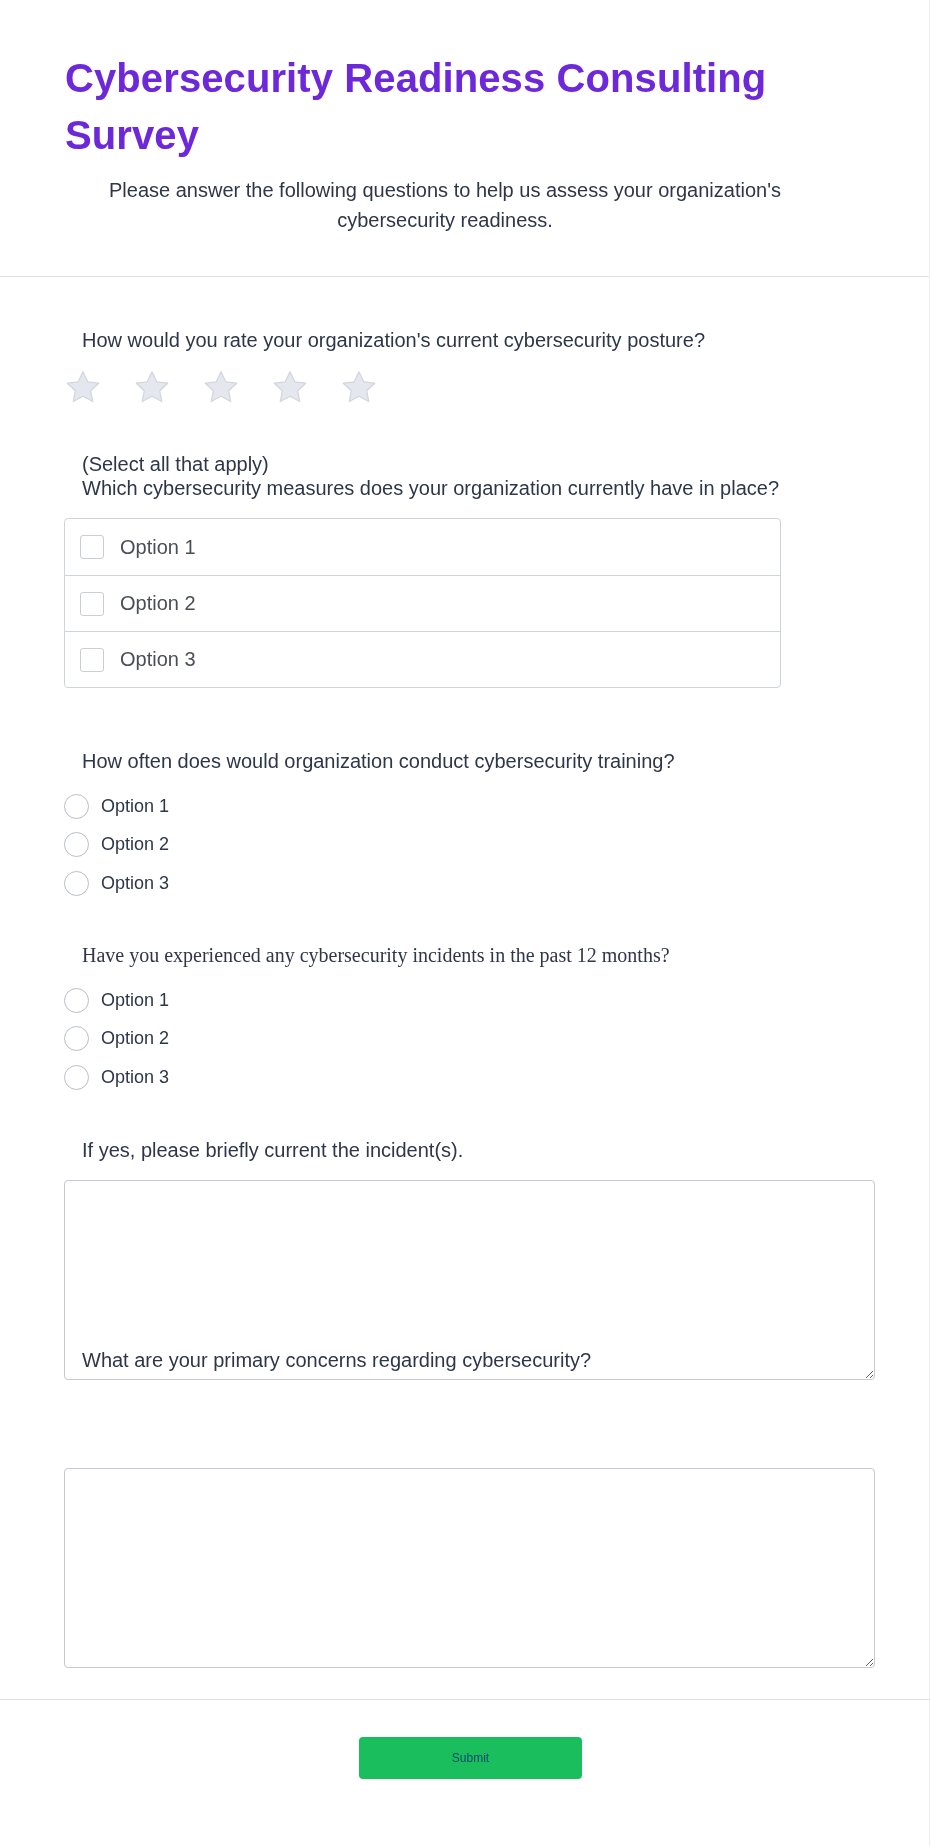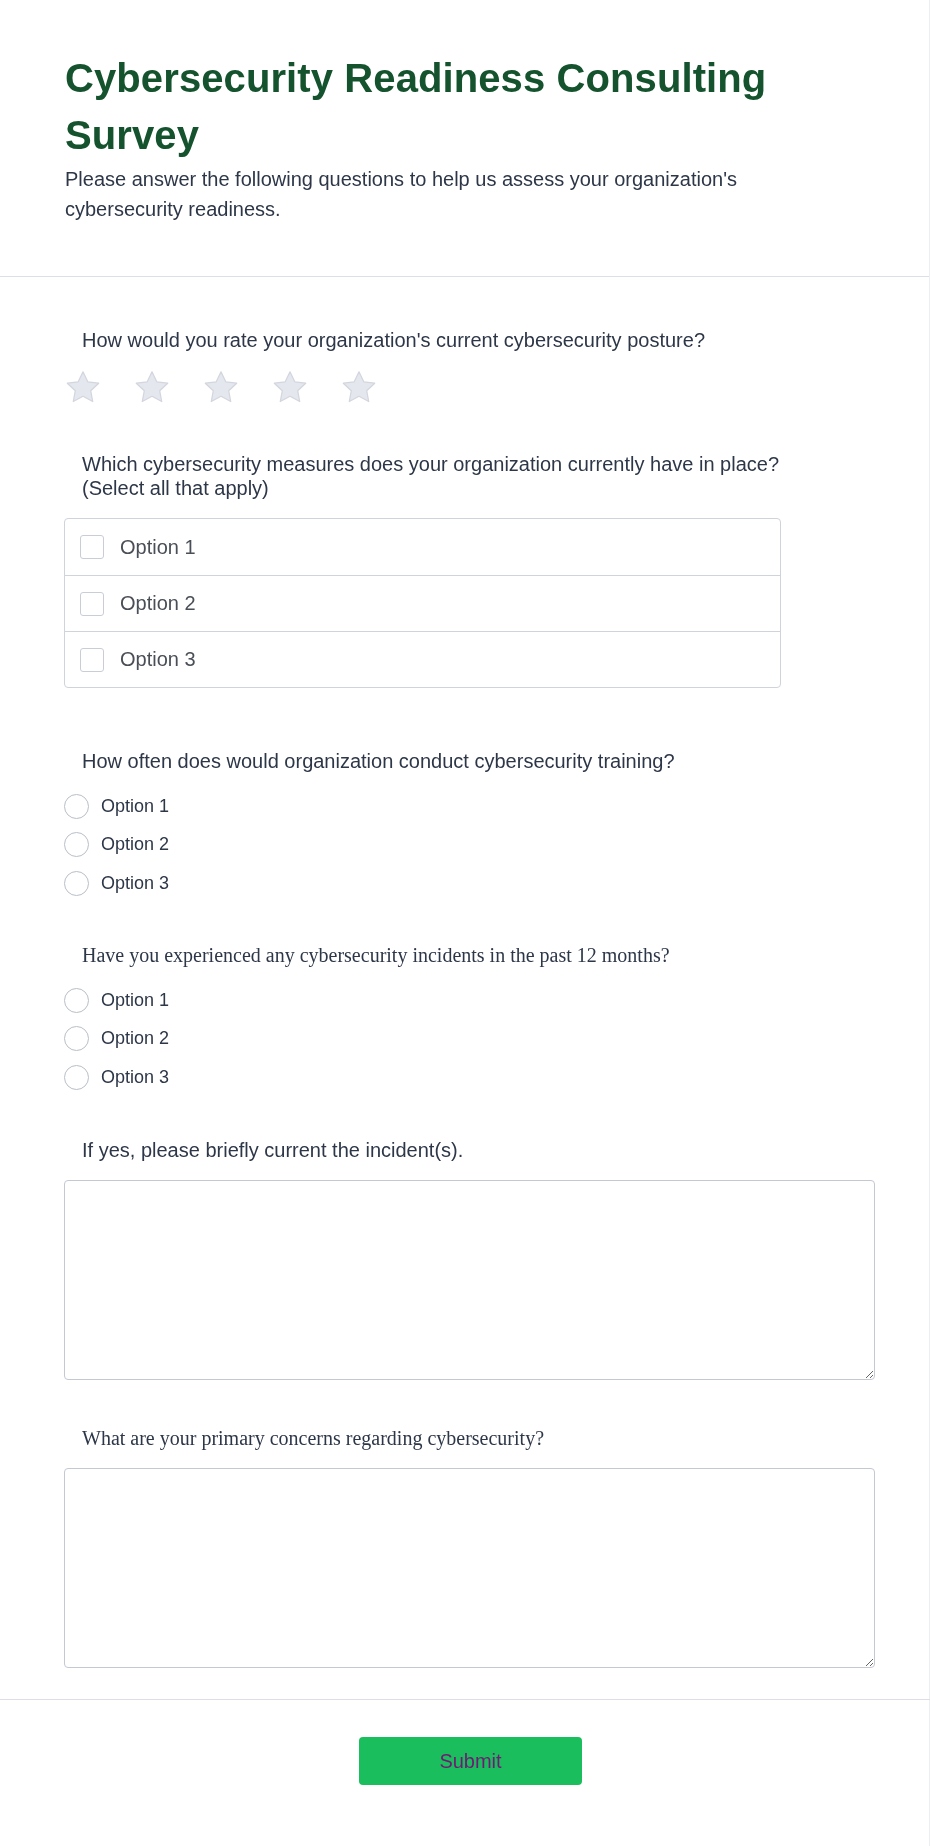--- a/index.html
+++ b/index.html
@@ -20,30 +20,31 @@
     }
     .header {
       padding: 50px 65px 0 65px;
       height: 277px;
       border-bottom: 1px solid #dcdfe6;
     }
     .title {
       font-size: 40px;
       font-weight: 700;
       line-height: 57px;
-      color: #14532d;
+      color: #6d28d9;
       width: 740px;
       letter-spacing: 0.1px;
     }
     .description {
-      margin-top: 0;
+      margin-top: 11px;
       font-size: 20px;
       line-height: 30px;
       color: #2d3748;
       width: 760px;
+      text-align: center;
     }
     .question {
       position: absolute;
       left: 66px;
       font-size: 20px;
       line-height: 24px;
       color: #2d3748;
       margin-left: 16px;
     }
     .stars {
@@ -134,27 +135,27 @@
       top: 1699px;
       width: 930px;
       height: 0;
       border-top: 1px solid #dcdfe6;
     }
     .submit {
       position: absolute;
       left: 359px;
       top: 1737px;
       width: 223px;
-      height: 48px;
+      height: 42px;
       background: #1bbe5d;
-      color: #701a75;
+      color: #0c4a6e;
       border: none;
       border-radius: 4px;
       font-family: "Liberation Sans", "DejaVu Sans", sans-serif;
-      font-size: 20px;
+      font-size: 12px;
       cursor: pointer;
     }
   </style>
 </head>
 <body>
 
 <div class="card">
 
   <div class="header">
     <h1 class="title">Cybersecurity Readiness Consulting Survey</h1>
@@ -174,22 +175,22 @@
       </svg>
     <svg class="star" viewBox="0 0 24 24">
         <path d="M12 1.8l3.1 6.5 7.1.9-5.2 4.9 1.3 7-6.3-3.4-6.3 3.4 1.3-7L1.8 9.2l7.1-.9z" fill="#e5e7ef" stroke="#d3d6de" stroke-width="0.8" stroke-linejoin="round"></path>
       </svg>
     <svg class="star" viewBox="0 0 24 24">
         <path d="M12 1.8l3.1 6.5 7.1.9-5.2 4.9 1.3 7-6.3-3.4-6.3 3.4 1.3-7L1.8 9.2l7.1-.9z" fill="#e5e7ef" stroke="#d3d6de" stroke-width="0.8" stroke-linejoin="round"></path>
       </svg>
   </div>
 
   <div class="question" style="top:452px;">
+    <div>(Select all that apply)</div>
     <div>Which cybersecurity measures does your organization currently have in place?</div>
-    <div>(Select all that apply)</div>
   </div>
   <div class="checkbox-group">
     <div class="checkbox-row">
       <span class="checkbox-box"></span>
       <span class="checkbox-label">Option 1</span>
     </div>
     <div class="checkbox-row">
       <span class="checkbox-box"></span>
       <span class="checkbox-label">Option 2</span>
     </div>
@@ -227,19 +228,19 @@
     </div>
     <div class="radio-row">
       <span class="radio-circle"></span>
       <span class="radio-label">Option 3</span>
     </div>
   </div>
 
   <div class="question" style="top:1138px;">If yes, please briefly current the incident(s).</div>
   <textarea class="textarea" style="top: 1180px;"></textarea>
 
-  <div class="question" style="top:1426px;font-family:Liberation Serif, serif;">What are your primary concerns regarding cybersecurity?</div>
+  <div class="question" style="top:1348px;">What are your primary concerns regarding cybersecurity?</div>
   <textarea class="textarea" style="top: 1468px;"></textarea>
 
   <div class="footer-divider"></div>
 
   <button class="submit">Submit</button>
 </div>
 
 </body></html>

